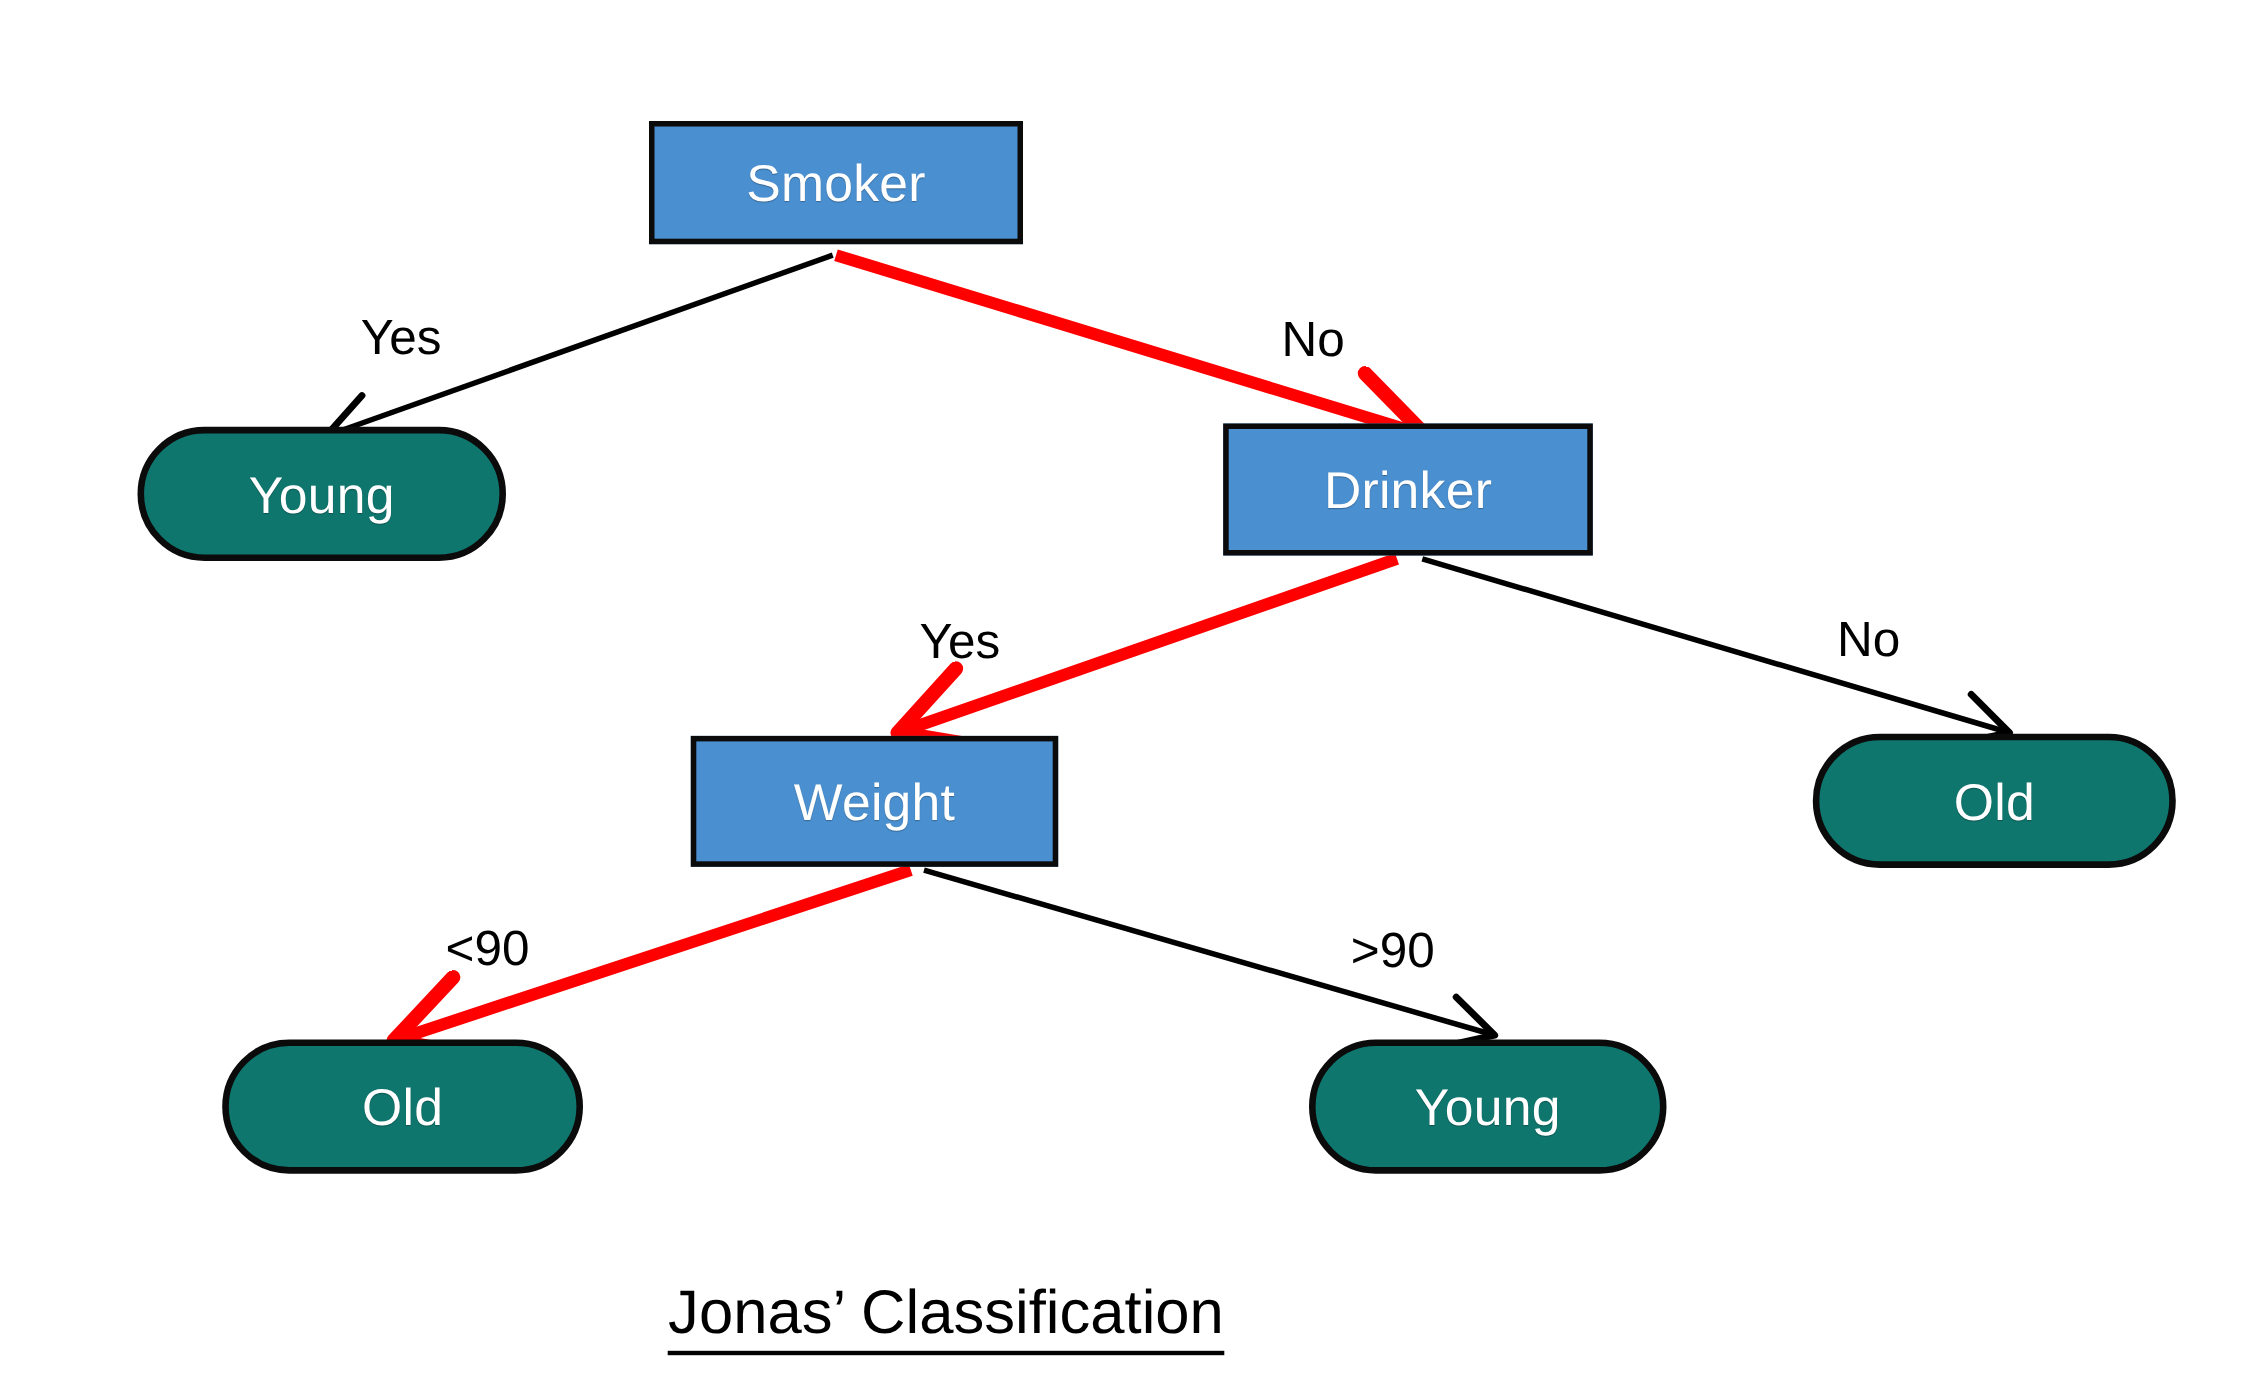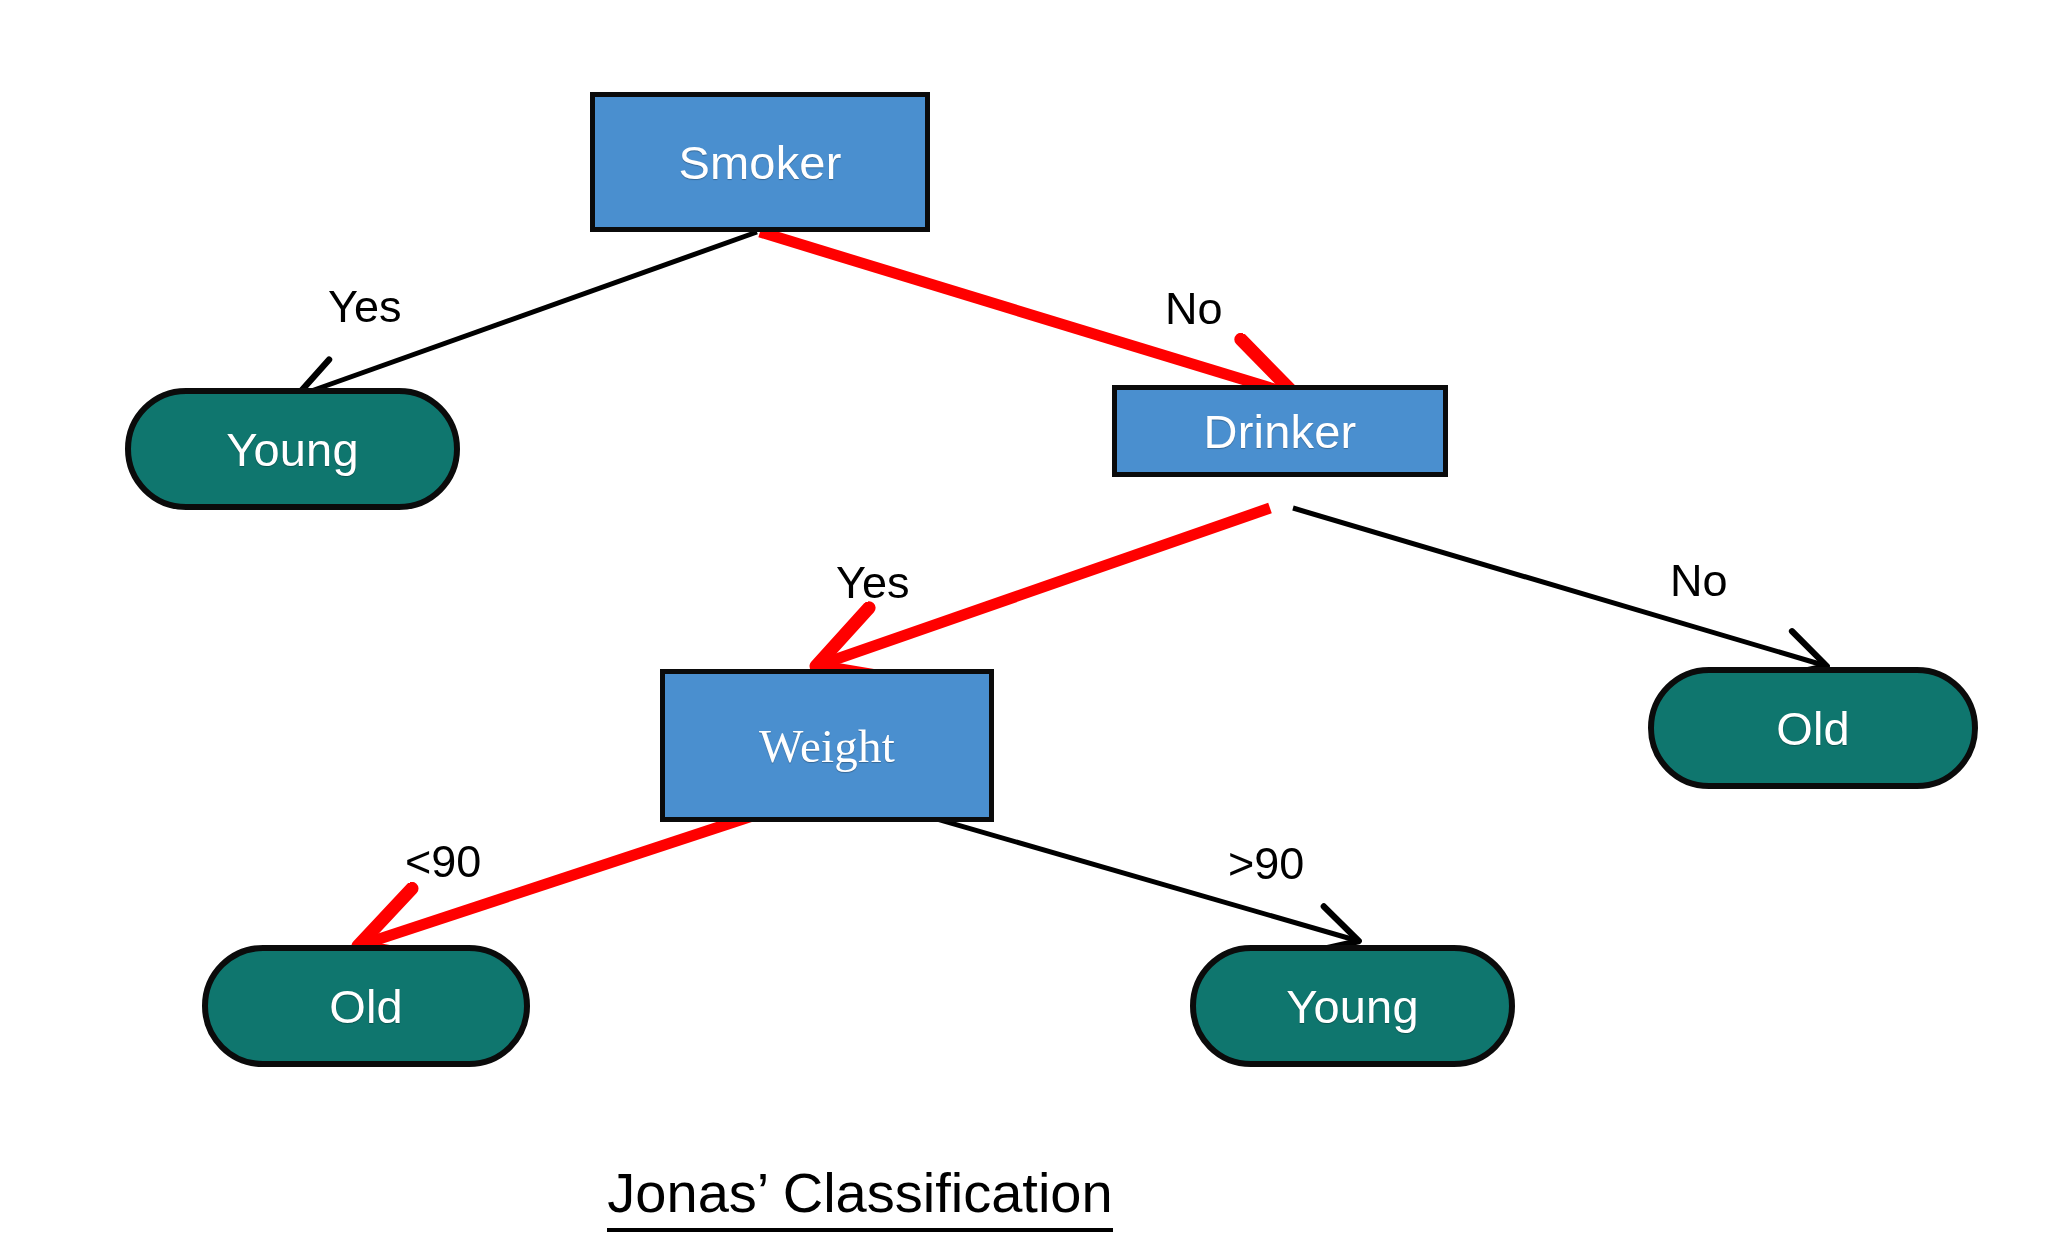--- a/index.html
+++ b/index.html
@@ -89,33 +89,33 @@
 
   <line x1="1270" y1="508" x2="828" y2="662" stroke="#FF0000" stroke-width="11" marker-end="url(#arrow-red)"></line>
 
   <line x1="1293" y1="508" x2="1823" y2="665" stroke="#000000" stroke-width="5" marker-end="url(#arrow-black)"></line>
 
   <line x1="828" y1="791" x2="370" y2="942" stroke="#FF0000" stroke-width="11" marker-end="url(#arrow-red)"></line>
 
   <line x1="840" y1="791" x2="1355" y2="940" stroke="#000000" stroke-width="5" marker-end="url(#arrow-black)"></line>
 </svg>
 
-<div class="node node-decision" style="left:590px; top:92px; width:340px; height:140px;justify-content:center;">
+<div class="node node-decision" style="left:590px; top:110px; width:340px; height:112px;justify-content:center;">
   <span>Smoker</span>
 </div>
 
 <div class="node node-leaf" style="left:125px; top:388px; width:335px; height:122px;">
   <span>Young</span>
 </div>
 
-<div class="node node-decision" style="left:1112px; top:385px; width:336px; height:92px;">
+<div class="node node-decision" style="left:1112px; top:385px; width:336px; height:120px;">
   <span>Drinker</span>
 </div>
 
-<div class="node node-decision" style="left:660px; top:669px; width:334px; height:153px;font-family:Liberation Serif, serif;">
+<div class="node node-decision" style="left:628px; top:669px; width:334px; height:119px;">
   <span>Weight</span>
 </div>
 
 <div class="node node-leaf" style="left:1648px; top:667px; width:330px; height:122px;">
   <span>Old</span>
 </div>
 
 <div class="node node-leaf" style="left:202px; top:945px; width:328px; height:122px;">
   <span>Old</span>
 </div>

